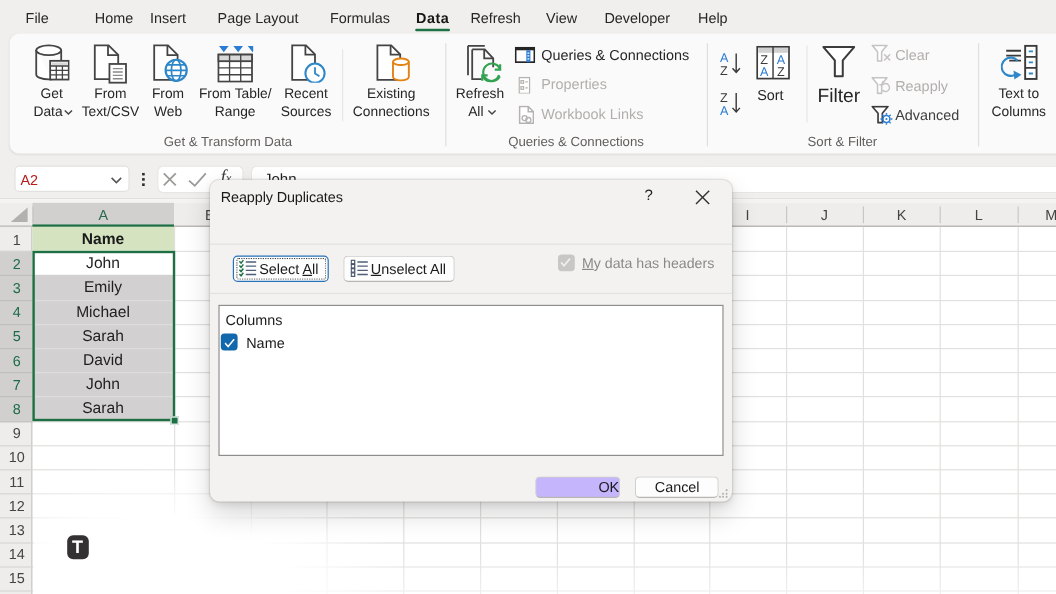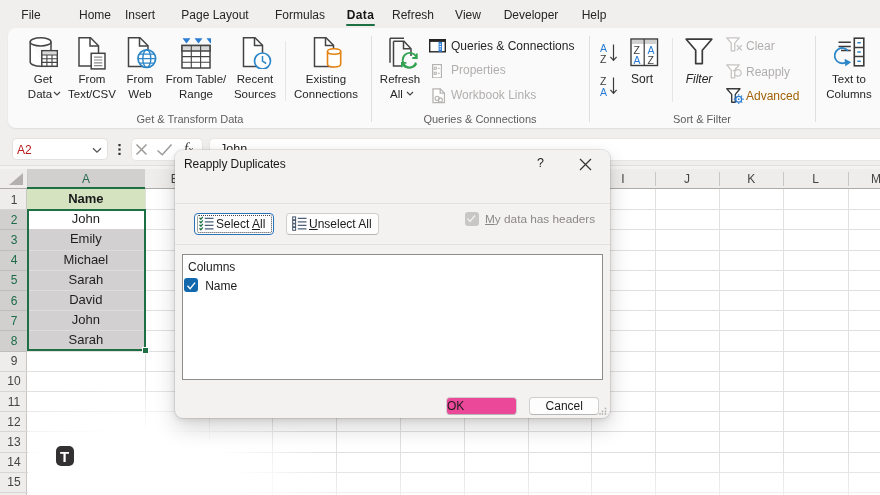--- a/index.html
+++ b/index.html
@@ -144,40 +144,40 @@
     <path d="M14.2 1 v26.5" stroke="#3b3b3b" stroke-width="1.2"></path>
     <text x="3.6" y="15.5" font-size="10.5" fill="#3b3b3b" font-family="Liberation Sans">Z</text>
     <text x="3.4" y="25.5" font-size="10.5" fill="#2b7cd3" font-family="Liberation Sans">A</text>
     <text x="17.4" y="15.5" font-size="10.5" fill="#2b7cd3" font-family="Liberation Sans">A</text>
     <text x="17.6" y="25.5" font-size="10.5" fill="#3b3b3b" font-family="Liberation Sans">Z</text>
   </svg>
   <div class="abs ctr lbl" style="left:642px;top:72.5px;font-size:12px;">Sort</div>
   <svg class="abs" style="left:685px;top:38px;" width="28" height="27" viewBox="0 0 28 27">
     <path d="M1.2 1.2 H26.8 L17.3 12.3 V25.6 H10.7 V12.3 Z" fill="#fff" stroke="#3b3b3b" stroke-width="1.7" stroke-linejoin="round"></path>
   </svg>
-  <div class="abs ctr lbl" style="left:699px;top:72.5px;font-size:12px;font-style:italic;">Filter</div>
+  <div class="abs ctr lbl" style="left:699px;top:72.5px;font-size:16px;">Filter</div>
 
   <svg class="abs" style="left:726px;top:37px;" width="17" height="15" viewBox="0 0 17 15">
     <path d="M0.8 0.8 H13.2 L8.7 6.2 V13.8 H5.3 V6.2 Z" fill="#fff" stroke="#c6c4c2" stroke-width="1.3" stroke-linejoin="round"></path>
     <path d="M10.8 8.2 l5 5.2 M15.8 8.2 l-5 5.2" stroke="#c6c4c2" stroke-width="1.3"></path>
   </svg>
   <div class="abs" style="left:746px;top:38.5px;font-size:12px;color:#b1afad;">Clear</div>
   <svg class="abs" style="left:726px;top:64px;" width="17" height="15" viewBox="0 0 17 15">
     <path d="M0.8 0.8 H13.2 L8.7 6.2 V13.8 H5.3 V6.2 Z" fill="#fff" stroke="#c6c4c2" stroke-width="1.3" stroke-linejoin="round"></path>
     <path d="M9.2 10.8 a3.3 3.3 0 1 0 0.6 -4.4" fill="none" stroke="#c6c4c2" stroke-width="1.2"></path>
     <path d="M9.5 3.8 v2.8 h-2.8" fill="none" stroke="#c6c4c2" stroke-width="1.2"></path>
   </svg>
   <div class="abs" style="left:746px;top:64.5px;font-size:12px;color:#b1afad;">Reapply</div>
   <svg class="abs" style="left:726px;top:88px;" width="18" height="16" viewBox="0 0 18 16">
     <path d="M0.8 0.8 H14 L9.3 6.4 V14.2 H5.7 V6.4 Z" fill="#fff" stroke="#3b3b3b" stroke-width="1.4" stroke-linejoin="round"></path>
     <circle cx="12.7" cy="11.2" r="2.9" fill="#fff" stroke="#2b7cd3" stroke-width="1.3"></circle>
     <circle cx="12.7" cy="11.2" r="0.9" fill="#2b7cd3"></circle>
     <path d="M12.7 7.6 v-1.4 M12.7 14.8 v1.4 M9.1 11.2 h-1.4 M16.3 11.2 h1.4 M10.2 8.7 l-1 -1 M15.2 13.7 l1 1 M10.2 13.7 l-1 1 M15.2 8.7 l1 -1" stroke="#2b7cd3" stroke-width="1.2"></path>
   </svg>
-  <div class="abs" style="left:746px;top:89px;font-size:12px;color:#a16207;">Advanced</div>
+  <div class="abs" style="left:746px;top:89px;font-size:12px;color:#404040;">Advanced</div>
 
   <svg class="abs" style="left:834px;top:37px;" width="31" height="31" viewBox="0 0 31 31">
     <path d="M4.5 5.3 h12.3 M4.5 9.4 h12.3 M7 13.5 h9.8" stroke="#3b3b3b" stroke-width="1.5"></path>
     <path d="M14 13.6 A7.6 7.6 0 1 0 11.3 25.6" fill="none" stroke="#2e87c8" stroke-width="1.8"></path>
     <path d="M10.6 21.7 l6.6 3.6 -5.9 4 z" fill="#2e87c8"></path>
     <rect x="20.3" y="1.2" width="9.5" height="27.6" fill="#fff" stroke="#3b3b3b" stroke-width="1.6"></rect>
     <path d="M20.3 10.4 h9.5 M20.3 19.6 h9.5" stroke="#3b3b3b" stroke-width="1.5"></path>
     <path d="M23.3 5.8 h3.5 M23.3 15 h3.5 M23.3 24.2 h3.5" stroke="#2e87c8" stroke-width="1.6"></path>
   </svg>
   <div class="abs ctr lbl" style="left:849px;top:74px;">Text to</div>
@@ -370,21 +370,21 @@
   <div class="abs" style="left:310px;top:62.3px;font-size:11.8px;color:#8a8886;"><u>M</u>y data has headers</div>
 
   <div class="abs" style="left:6.5px;top:104.3px;width:421.5px;height:126px;background:#fff;border:1px solid #8f8d8b;box-sizing:border-box;"></div>
   <div class="abs" style="left:13px;top:109.5px;font-size:12px;color:#1b1b1b;">Columns</div>
   <div class="abs" style="left:9px;top:128.2px;width:13.5px;height:13.5px;background:#1168ad;border-radius:3px;"></div>
   <svg class="abs" style="left:11.5px;top:131.5px;" width="9" height="8" viewBox="0 0 9 8">
       <path d="M0.5 3.8 l2.6 2.9 5 -6" fill="none" stroke="#fff" stroke-width="1.3"></path>
     </svg>
   <div class="abs" style="left:30.2px;top:128.5px;font-size:12px;color:#1b1b1b;">Name</div>
 
-  <div class="abs" style="left:271px;top:246.5px;width:71px;height:18.5px;background:#ec4899;border:1px solid #d1cfcd;border-bottom-color:#b8b6b4;border-radius:4px;box-sizing:border-box;text-align:left;font-size:12px;color:#1b1b1b;line-height:16.5px;">OK</div>
+  <div class="abs" style="left:271px;top:246.5px;width:71px;height:18.5px;background:#c4b5fd;border:1px solid #d1cfcd;border-bottom-color:#b8b6b4;border-radius:4px;box-sizing:border-box;text-align:right;font-size:12px;color:#1b1b1b;line-height:16.5px;">OK</div>
   <div class="abs" style="left:354.3px;top:246.5px;width:70px;height:18.5px;background:#fdfdfd;border:1px solid #d1cfcd;border-bottom-color:#b8b6b4;border-radius:4px;box-sizing:border-box;text-align:center;font-size:12px;color:#1b1b1b;line-height:16.5px;">Cancel</div>
 
   <svg class="abs" style="left:424px;top:257px;" width="8" height="8" viewBox="0 0 8 8">
     <circle cx="6.5" cy="1.5" r="0.9" fill="#b8b6b4"></circle>
       <circle cx="6.5" cy="4.5" r="0.9" fill="#b8b6b4"></circle>
       <circle cx="6.5" cy="7" r="0.9" fill="#b8b6b4"></circle>
     <circle cx="3.5" cy="4.5" r="0.9" fill="#b8b6b4"></circle>
       <circle cx="3.5" cy="7" r="0.9" fill="#b8b6b4"></circle>
       <circle cx="1" cy="7" r="0.9" fill="#b8b6b4"></circle>
   </svg>

